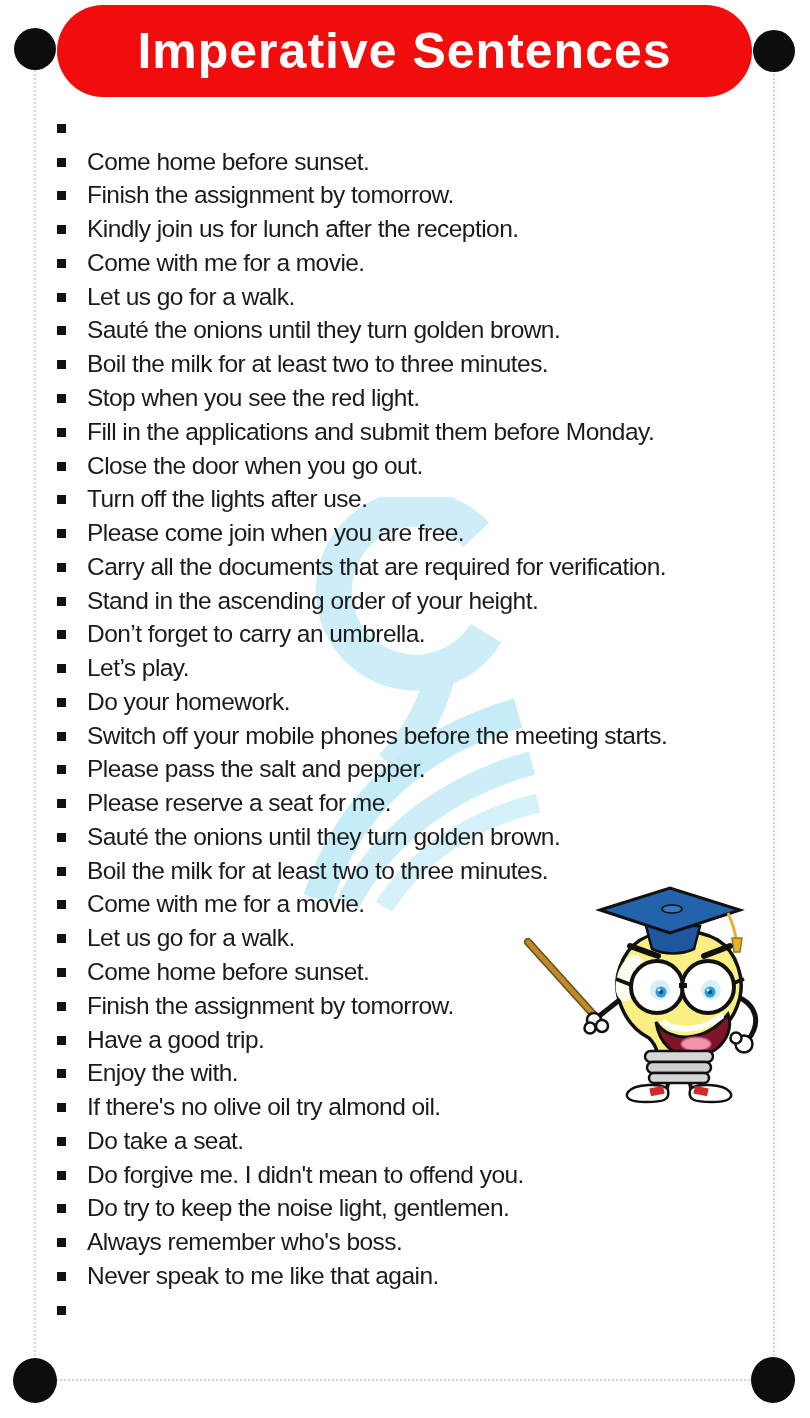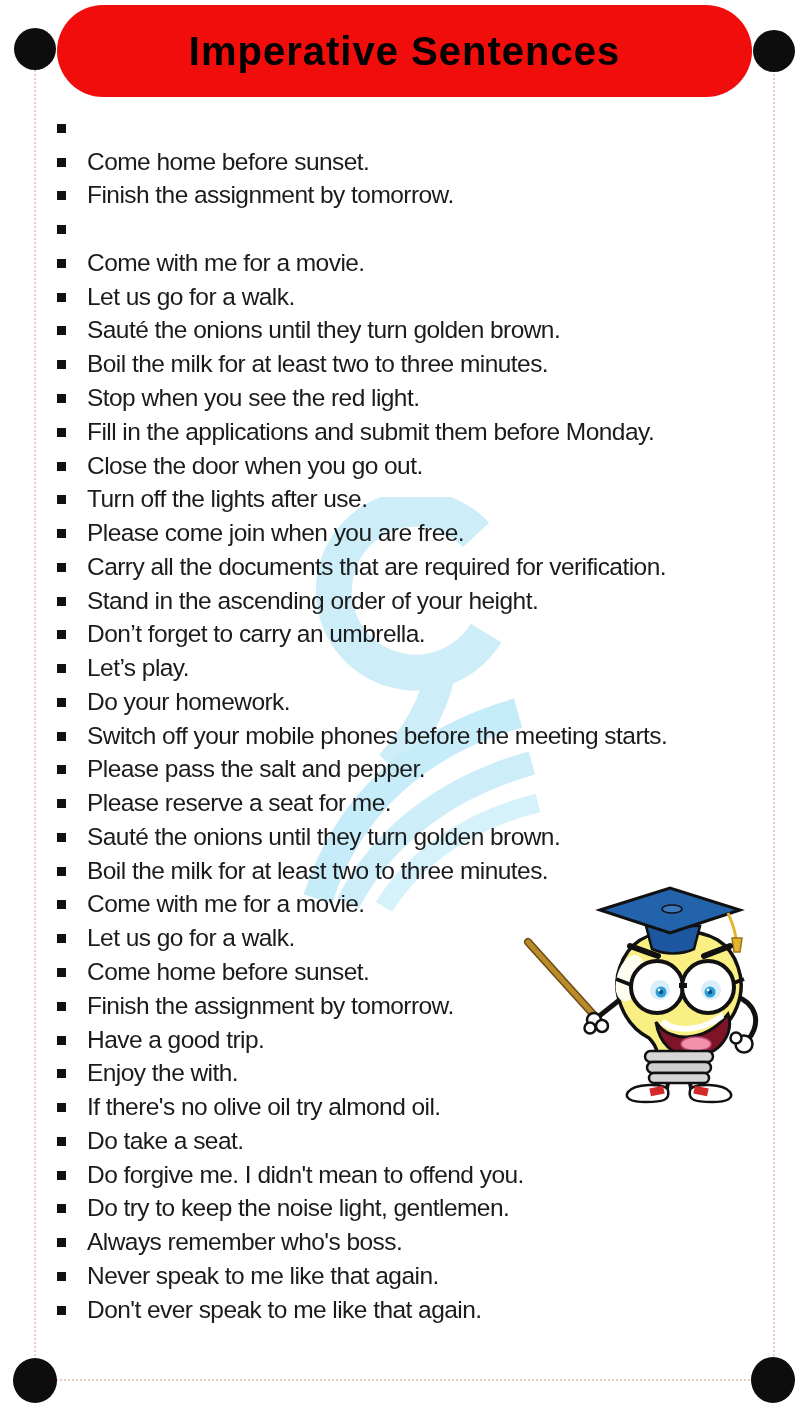--- a/index.html
+++ b/index.html
@@ -22,21 +22,21 @@
   .dot.bl{left:13px;top:1358px;width:44px;height:45px;}
   .dot.br{left:751px;top:1357px;width:44px;height:46px;}
   
   .banner{
     position:absolute;left:57px;top:5px;width:695px;height:92px;
     background:#f20d0d;border-radius:47px;
     display:flex;align-items:center;justify-content:center;
     z-index:3;
   }
   .banner h1{
-    margin:0;color:#000000;font-size:40px;font-weight:bold;
+    margin:0;color:#ffffff;font-size:50px;font-weight:bold;
     letter-spacing:1px;white-space:nowrap;
   }
   
   .watermark{position:absolute;left:290px;top:497px;z-index:0;pointer-events:none;}
   
   ul.sentences{
     position:absolute;left:57px;top:111px;width:712px;margin:0;padding:0;
     list-style:none;z-index:2;
   }
   ul.sentences li{
@@ -84,20 +84,21 @@
       <li>
         <span class="sq"></span>
         <span class="txt">Come home before sunset.</span>
       </li>
       <li>
         <span class="sq"></span>
         <span class="txt">Finish the assignment by tomorrow.</span>
       </li>
       <li>
         <span class="sq"></span>
+        <span class="txt">Kindly join us for lunch after the reception.</span>
       </li>
       <li>
         <span class="sq"></span>
         <span class="txt">Come with me for a movie.</span>
       </li>
       <li>
         <span class="sq"></span>
         <span class="txt">Let us go for a walk.</span>
       </li>
       <li>
@@ -211,21 +212,20 @@
       <li>
         <span class="sq"></span>
         <span class="txt">Always remember who's boss.</span>
       </li>
       <li>
         <span class="sq"></span>
         <span class="txt">Never speak to me like that again.</span>
       </li>
       <li>
         <span class="sq"></span>
-        <span class="txt">Don't ever speak to me like that again.</span>
       </li>
     </ul>
 
   <svg class="mascot" width="258" height="218" viewBox="0 0 258 218" aria-hidden="true">
 
     <line x1="10" y1="56" x2="84" y2="138" stroke="#6b4c12" stroke-width="8" stroke-linecap="round"></line>
     <line x1="10" y1="56" x2="84" y2="138" stroke="#bb8a2d" stroke-width="5" stroke-linecap="round"></line>
 
     <path d="M104,112 L80,131" fill="none" stroke="#111" stroke-width="5" stroke-linecap="round"></path>
     <path d="M218,110 C238,118 244,136 230,154" fill="none" stroke="#111" stroke-width="5" stroke-linecap="round"></path>

